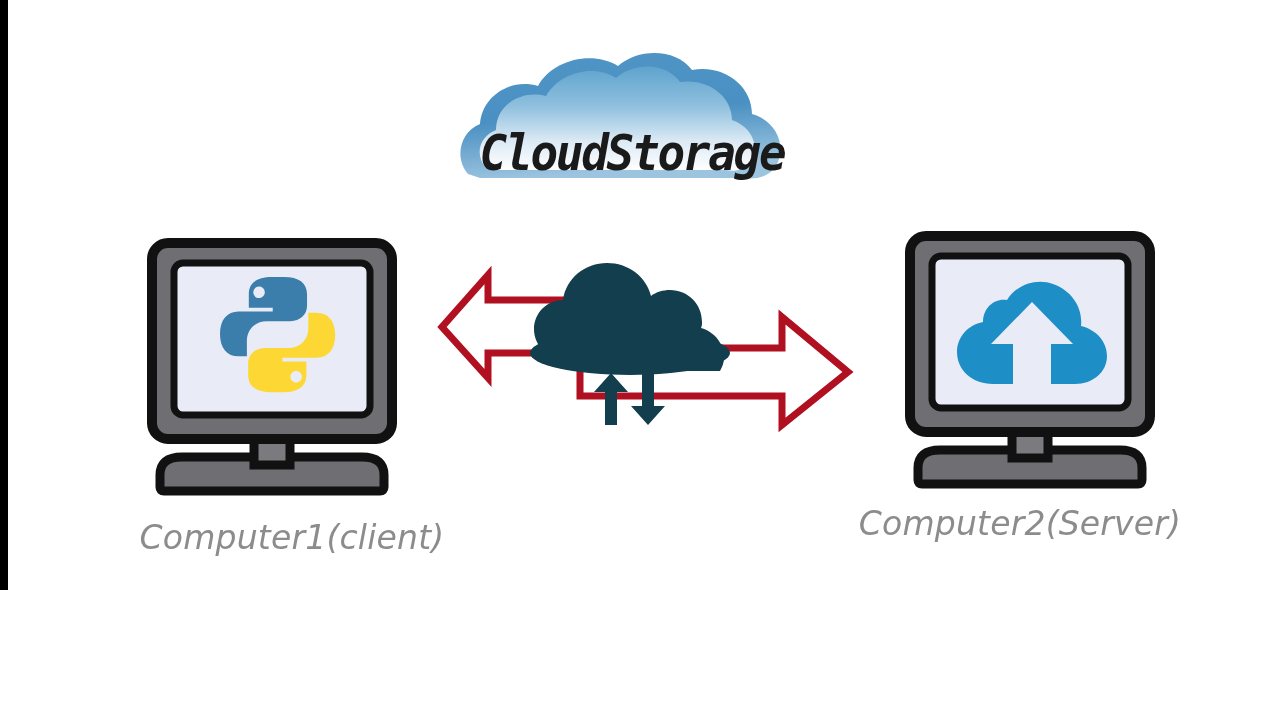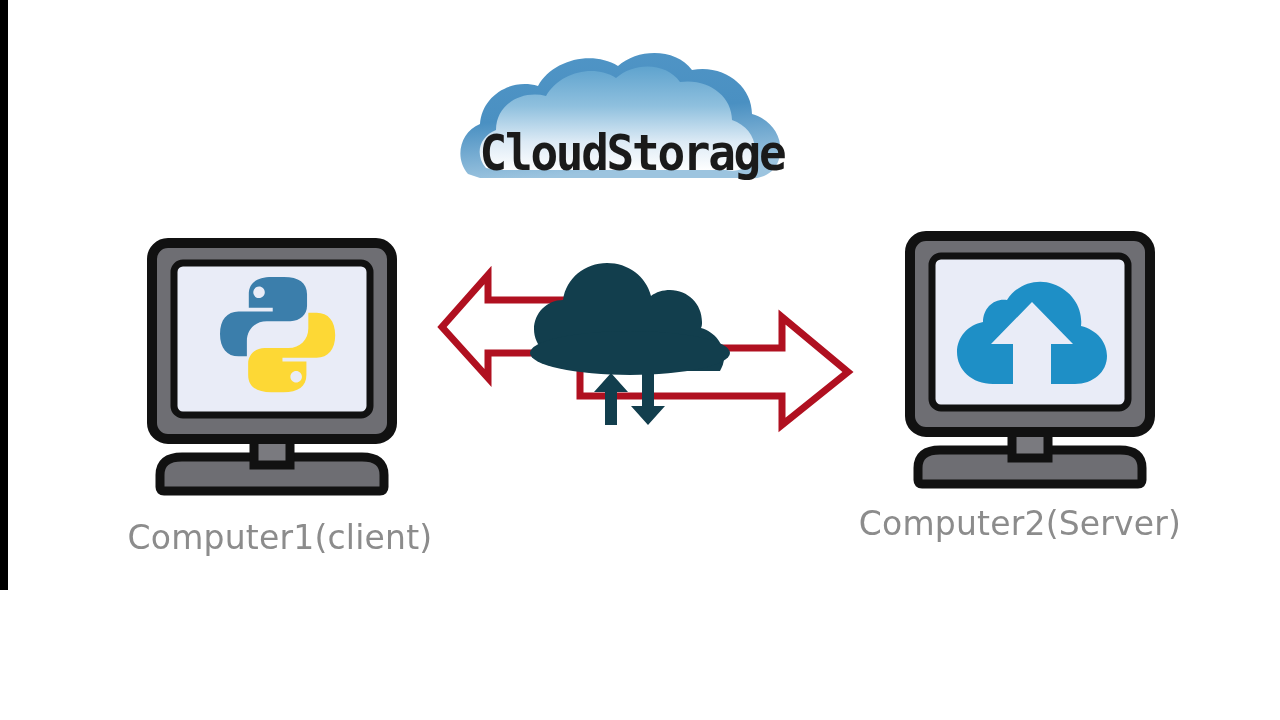--- a/index.html
+++ b/index.html
@@ -14,20 +14,21 @@
     overflow: hidden;
     font-family: "Liberation Sans", sans-serif;
   }
 
   #slide {
     position: relative;
     width: 1280px;
     height: 590px;
     background: #ffffff;
     overflow: hidden;
+    font-style: italic;
   }
 
   
   .edge-bar-left {
     position: absolute;
     left: 0;
     top: 0;
     width: 8px;
     height: 720px;
     background: #000000;
@@ -104,21 +105,21 @@
 
   .device-label {
     position: absolute;
     text-align: center;
     color: #8c8c8c;
     font-size: 33px;
     font-family: "DejaVu Sans", sans-serif;
     white-space: nowrap;
     letter-spacing: .2px;
   }
-  .device-label.left  { left: 60px;  top: 518px; width: 440px; }
+  .device-label.left  { left: 72px;  top: 518px; width: 440px; }
   .device-label.right { left: 800px; top: 504px; width: 440px; }
 
   
   .transfer {
     position: absolute;
     left: 430px;
     top: 255px;
     width: 430px;
     height: 185px;
   }

